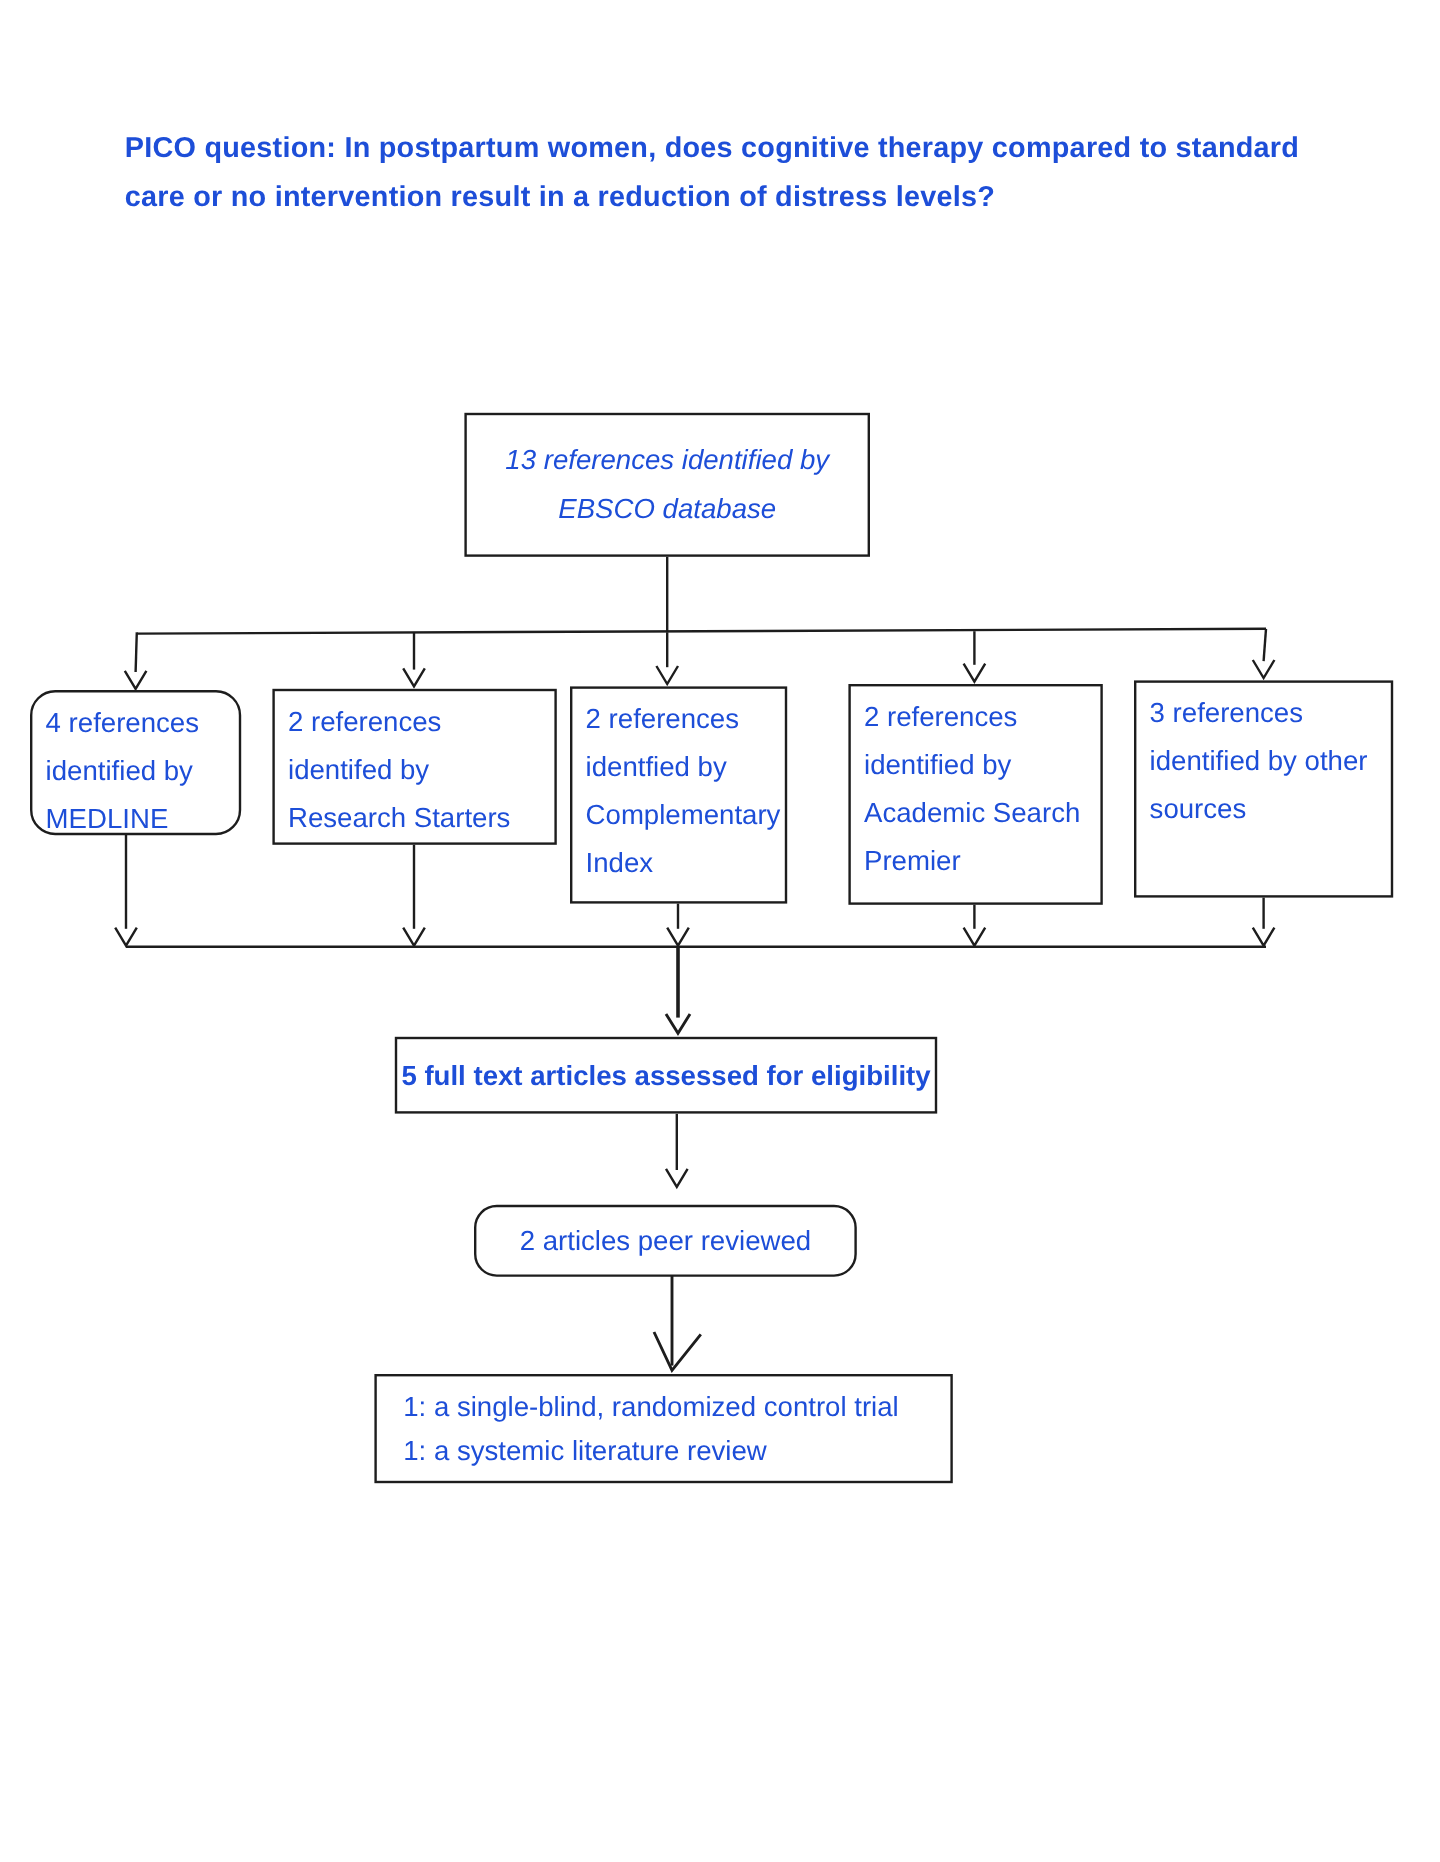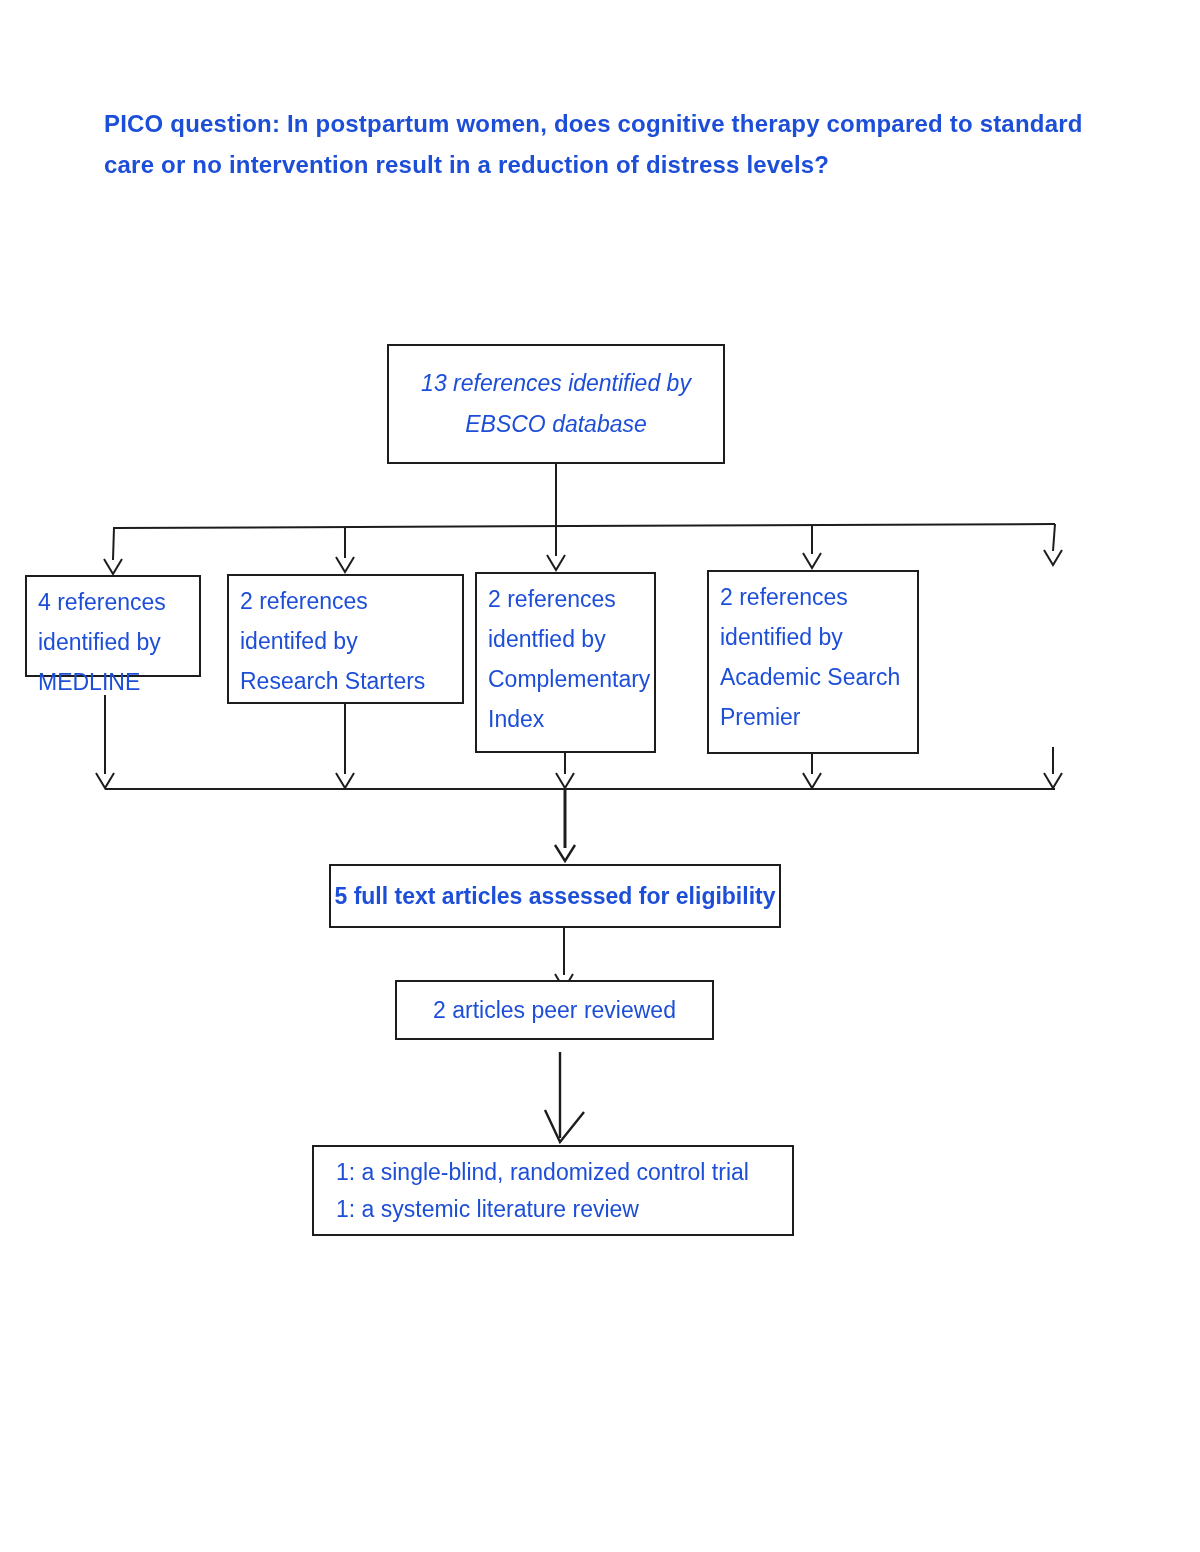--- a/index.html
+++ b/index.html
@@ -121,39 +121,42 @@
 
     <g>
       <line class="mid" x1="560" y1="1052" x2="560" y2="1138"></line>
       <polyline class="mid" points="545,1110 560,1142 584,1112"></polyline>
     </g>
   </svg>
 
   <div class="box center-text" style="left:387px; top:344px; width:338px; height:120px;font-style:italic;">13 references identified by
 EBSCO database</div>
 
-  <div class="box left-text" style="left:25px; top:575px; width:176px; height:102px;">4 references
+  <div class="box left-text" style="left:25px; top:575px; width:176px; height:121px;border-radius:21px;">4 references
 identified by
 MEDLINE</div>
 
   <div class="box left-text" style="left:227px; top:574px; width:237px; height:130px;">2 references
 identifed by
 Research Starters</div>
 
   <div class="box left-text" style="left:475px; top:572px; width:181px; height:181px;">2 references
 identfied by
 Complementary
 Index</div>
 
   <div class="box left-text" style="left:707px; top:570px; width:212px; height:184px;">2 references
 identified by
 Academic Search
 Premier</div>
 
+  <div class="box left-text" style="left:945px; top:567px; width:216px; height:181px;">3 references
+identified by other
+sources</div>
 
   <div class="box center-text nowrap-text" style="left:329px; top:864px; width:452px; height:64px;font-weight:bold;">5 full text articles assessed for eligibility</div>
 
-  <div class="box center-text nowrap-text" style="left:395px; top:980px; width:319px; height:60px;">2 articles peer reviewed</div>
+  <div class="box center-text nowrap-text" style="left:395px; top:1004px; width:319px; height:60px;border-radius:19px;">2 articles peer reviewed</div>
 
   <div class="box left-text" style="left:312px; top:1145px; width:482px; height:91px; line-height:37px; padding:7px 4px 0 22px; border-width:2.5px;">1: a single-blind, randomized control trial
 1: a systemic literature review</div>
 
 </div>
 
 </body></html>

